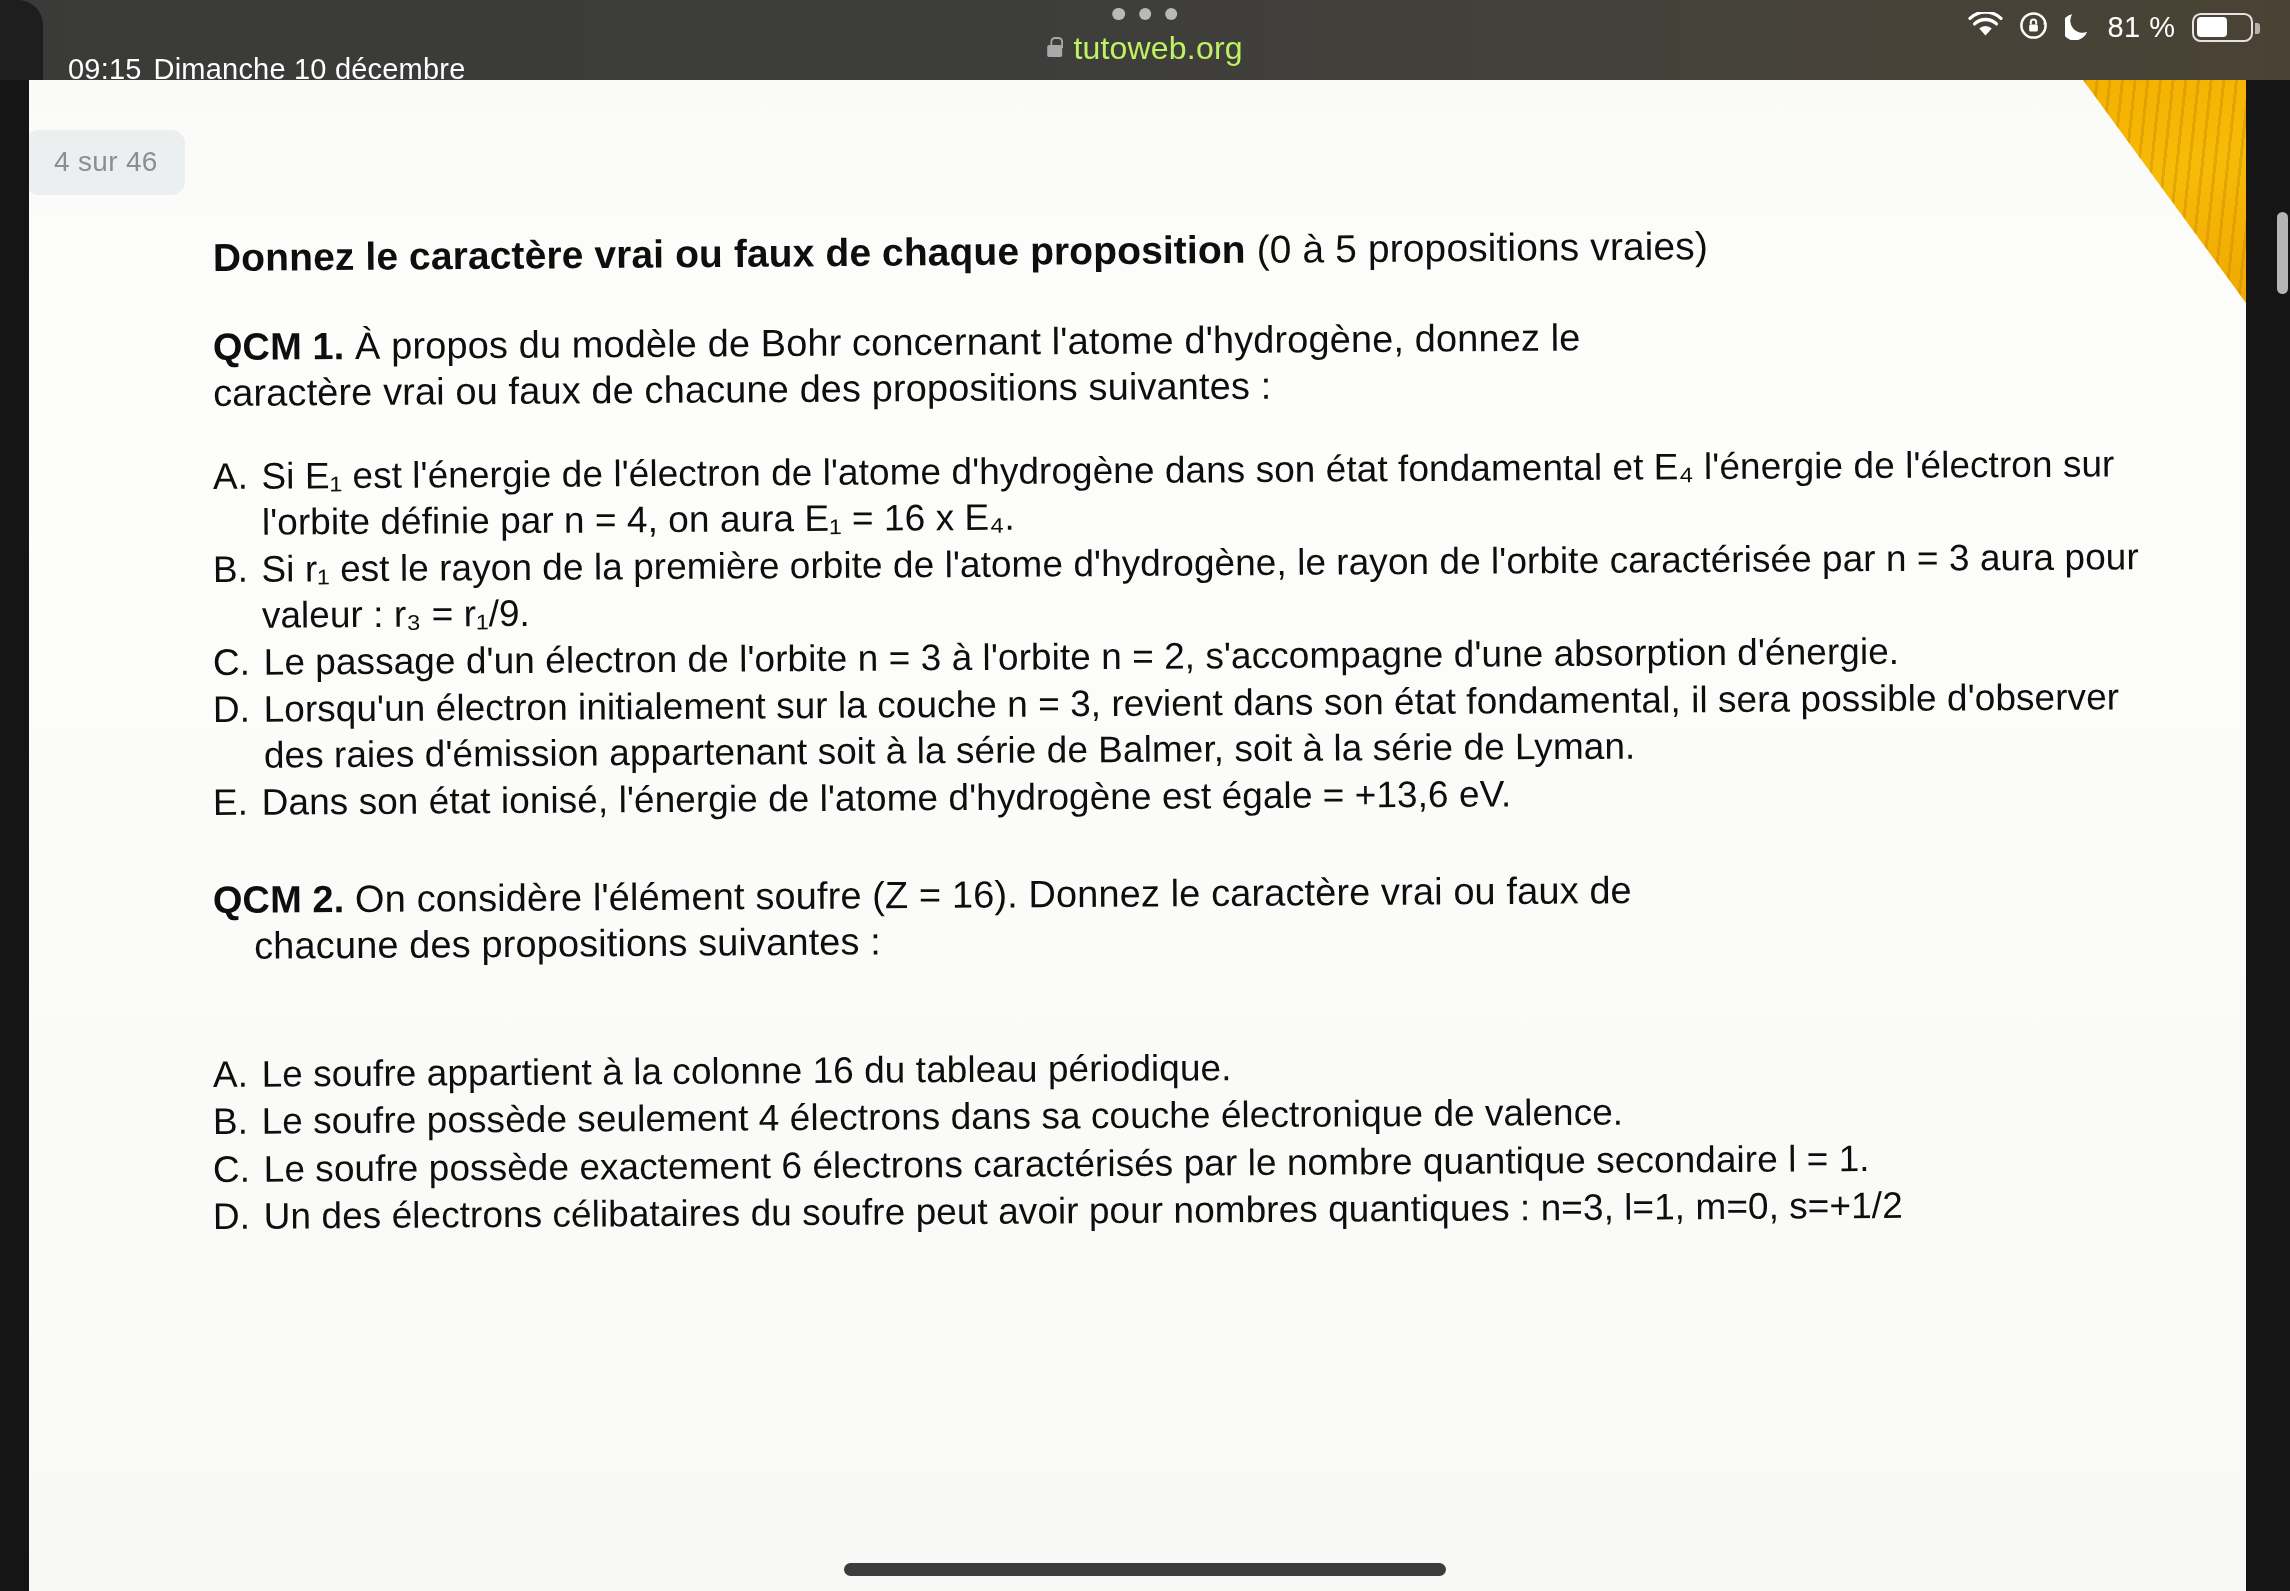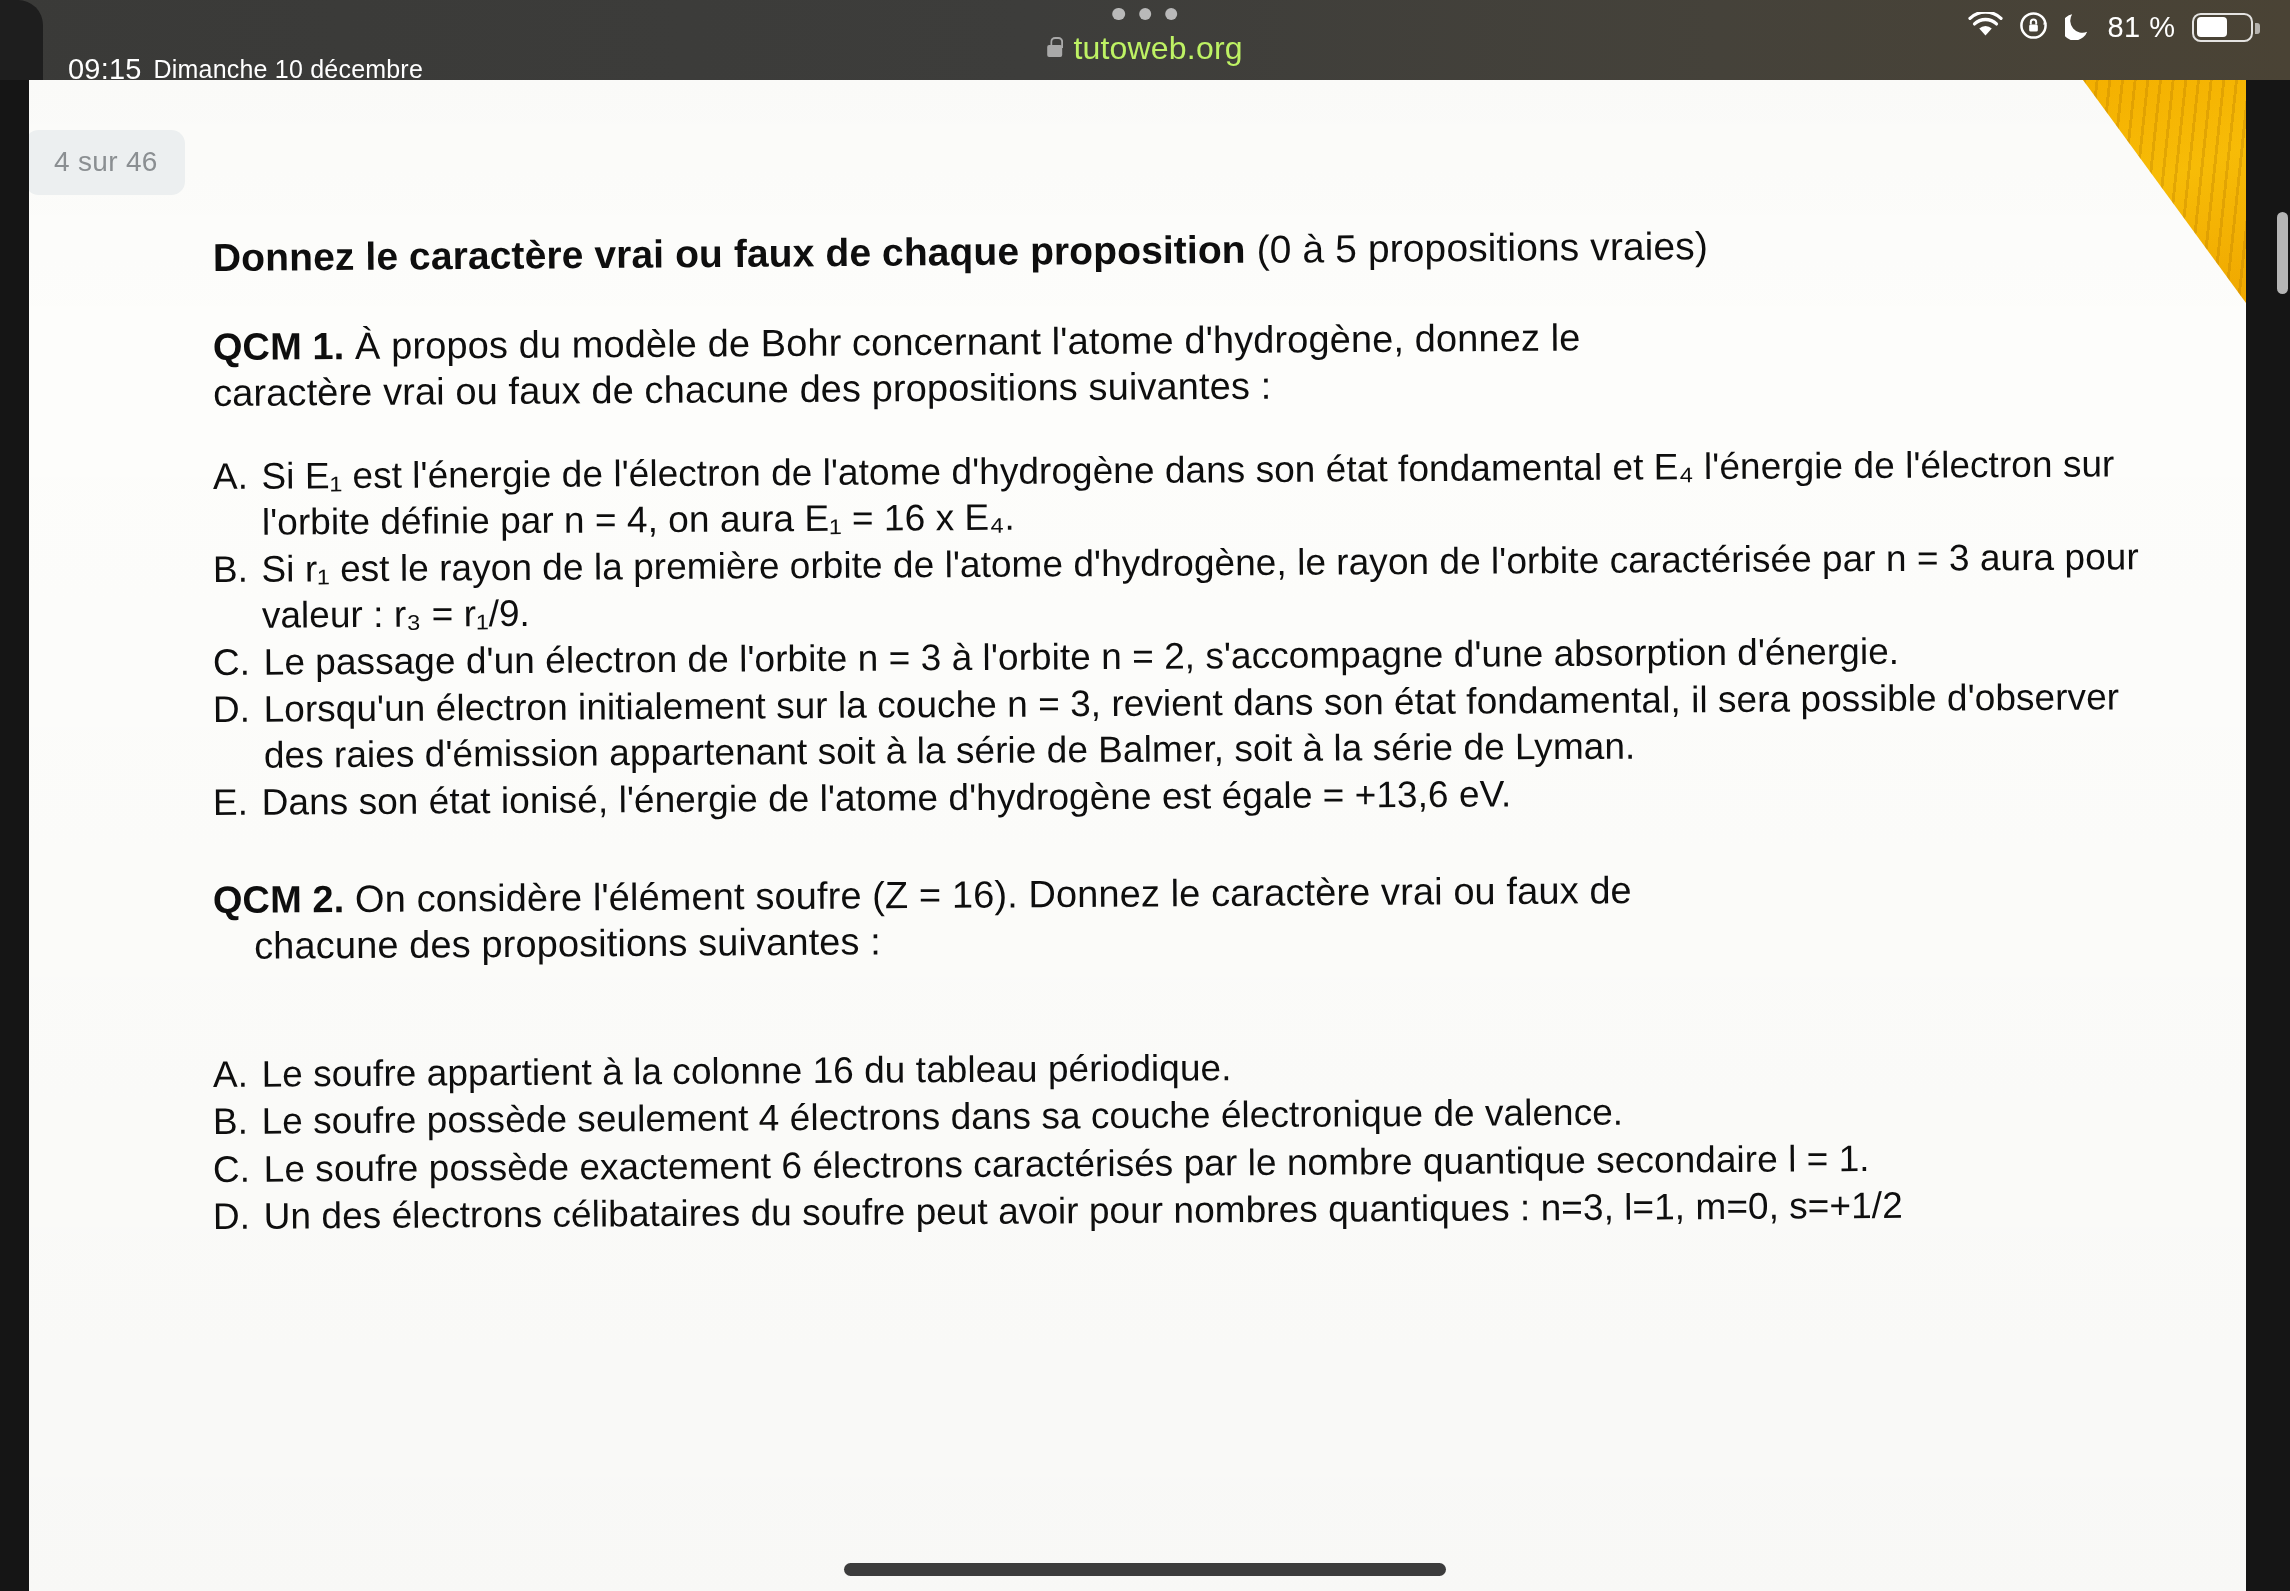--- a/index.html
+++ b/index.html
@@ -16,21 +16,21 @@
     position:absolute; top:0; left:0; width:2290px; height:80px;
     background:linear-gradient(90deg,#3a3a38 0%,#3d3d3b 45%,#45423a 75%,#4a4335 100%);
     z-index:40;
   }
   #statusbar::after{
     content:""; position:absolute; left:0; top:0; width:43px; height:80px;
     background:#1e1e1e; border-top-right-radius:25px;
   }
   .sb-left { position:absolute; left:68px; top:0; height:50px; display:flex; align-items:center; gap:12px;margin-top:44px; }
   .sb-time { color:#fff; font-size:29px; letter-spacing:0.2px; }
-  .sb-date { color:#fff; font-size:25px; letter-spacing:0.2px; }
+  .sb-date { color:#fff; font-size:29px; letter-spacing:0.2px; }
 
   .sb-right { position:absolute; right:37px; top:0; height:54px; display:flex; align-items:center; gap:16.5px; }
   .sb-pct { color:#fff; font-size:29px; letter-spacing:0.5px; }
   .batt {
     width:61px; height:29px; border:2.9px solid rgba(255,255,255,.85);
     border-radius:8.7px; position:relative; display:flex; align-items:center; padding:2.9px;
   }
   .batt::after{
     content:""; position:absolute; right:-8.7px; top:8.7px; width:4.9px; height:10.7px;
     background:rgba(255,255,255,.6); border-radius:0 2.9px 2.9px 0;

